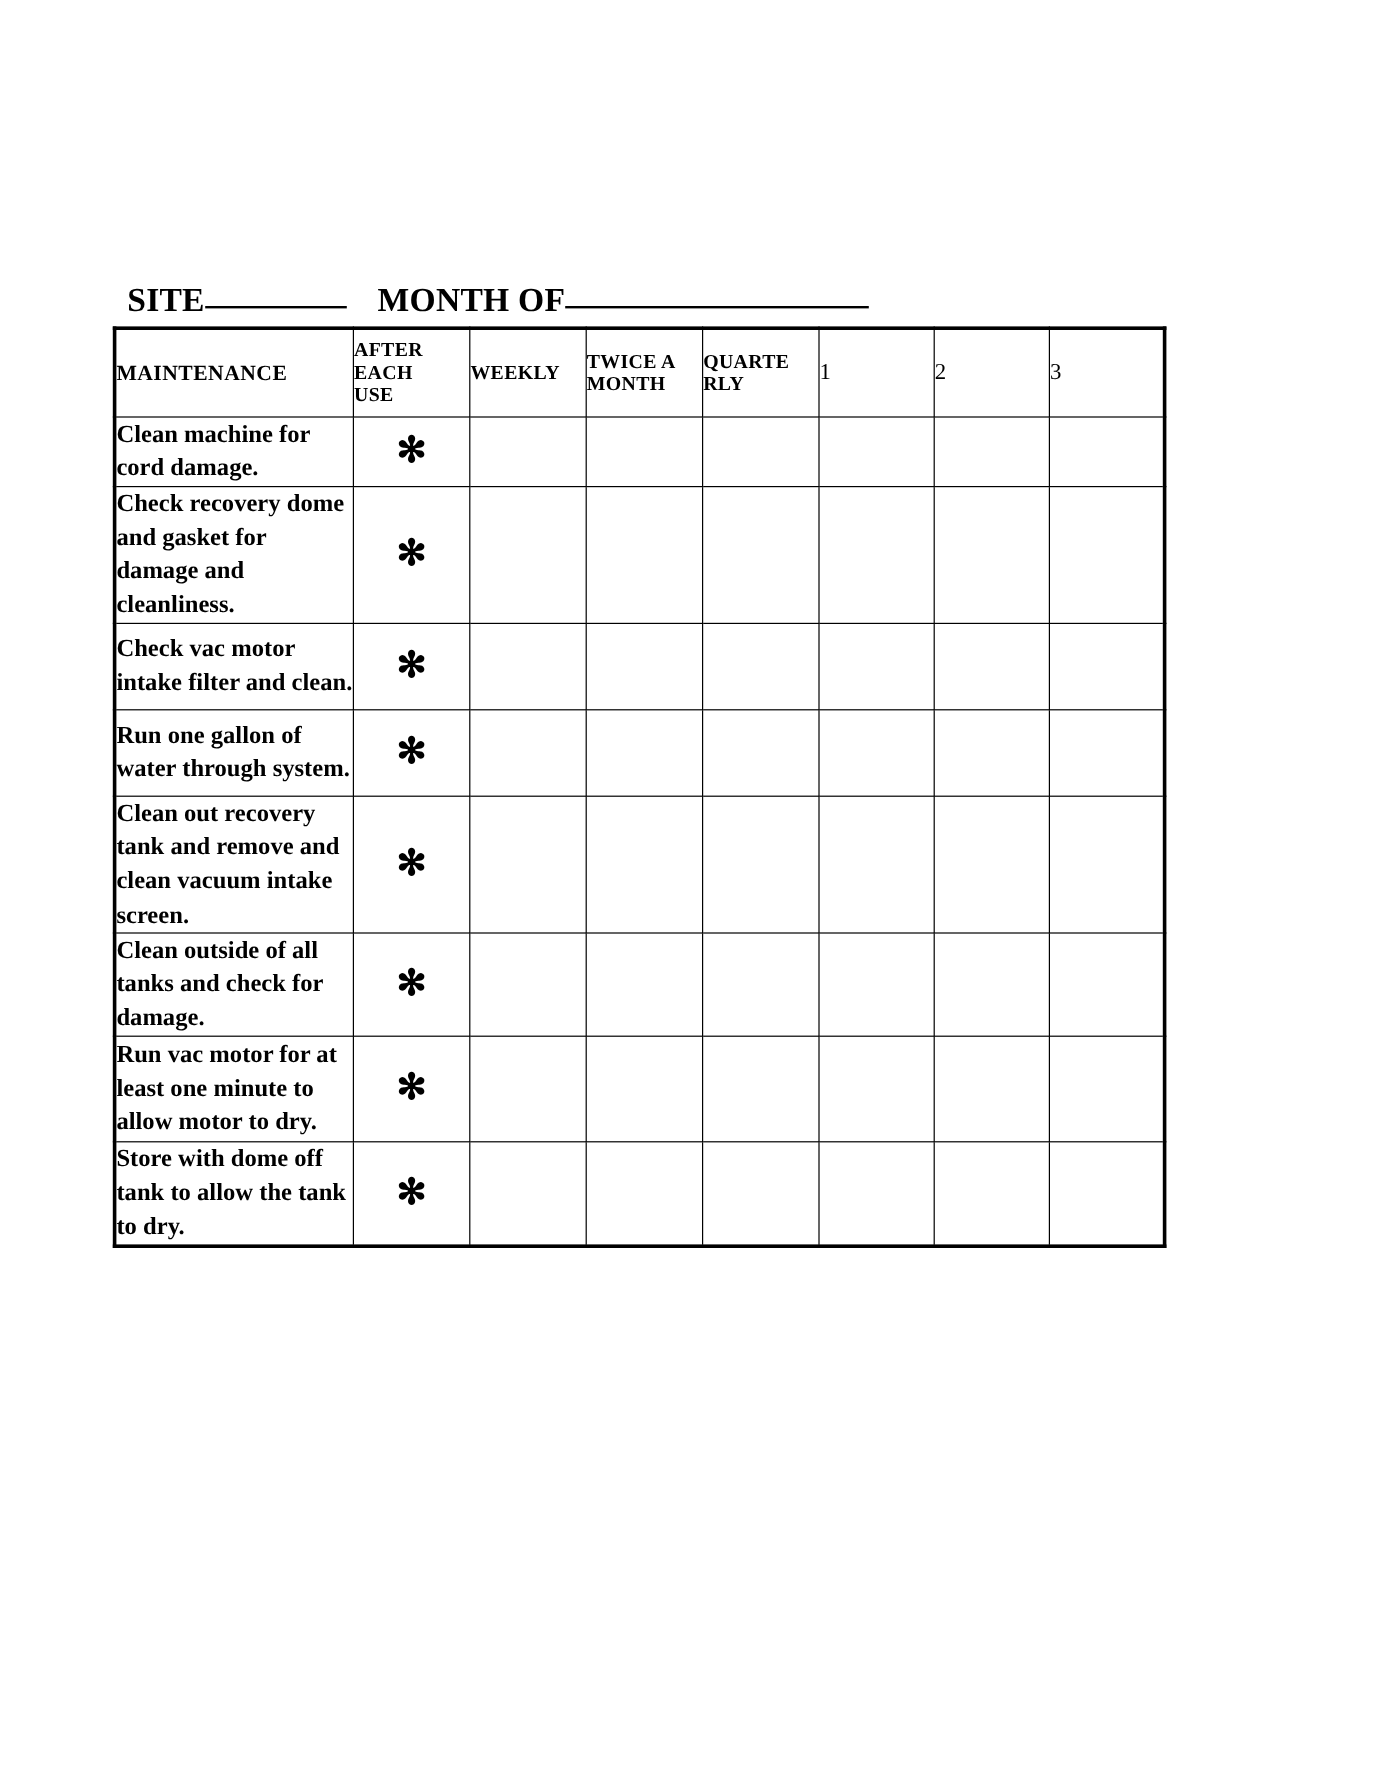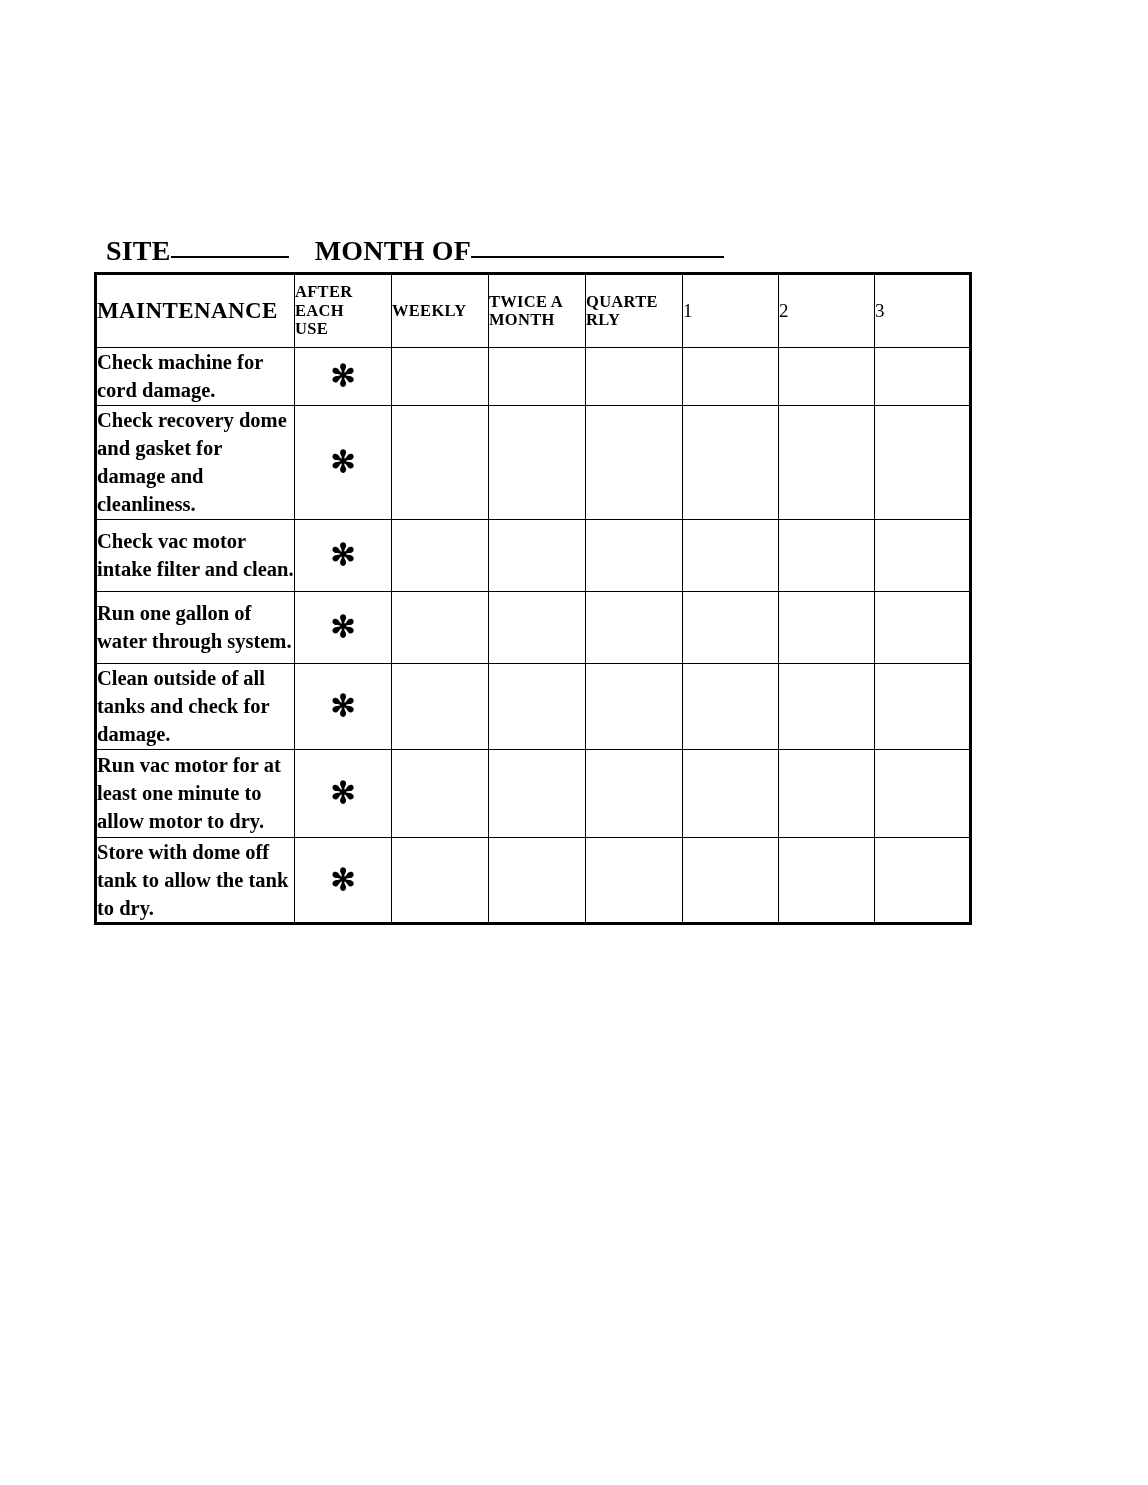--- a/index.html
+++ b/index.html
@@ -74,21 +74,21 @@
   thead tr { height: 74px; }
   thead th {
     text-align: left;
     font-weight: bold;
     font-size: 16.5px;
     line-height: 1.12;
     letter-spacing: 0.3px;
     border-bottom: 3px solid #000;
     padding: 2px 1px;
   }
-  thead th.h-maint { font-size: 23px; letter-spacing: 0.4px; }
+  thead th.h-maint { font-size: 18px; letter-spacing: 0.4px; }
   thead th.h-num {
     font-weight: normal;
     font-size: 19px;
     letter-spacing: 0;
   }
   
   thead th.sep-left, tbody td.sep-left {
     border-left: 3.5px solid #000;
   }
 
@@ -158,21 +158,21 @@
       <th class="h-num">
         <span>2</span>
       </th>
       <th class="h-num">
         <span>3</span>
       </th>
     </tr>
   </thead>
   <tbody id="table-body">
       <tr style="height: 57px;">
-        <td class="task-cell">Check machine for cord damage.</td>
+        <td class="task-cell">Clean machine for cord damage.</td>
         <td class="mark-cell"><span class="star">✻</span></td>
         <td class="blank-cell"></td>
         <td class="blank-cell"></td>
         <td class="blank-cell"></td>
         <td class="blank-cell sep-left"></td>
         <td class="blank-cell"></td>
         <td class="blank-cell"></td>
       </tr>
       <tr style="height: 88px;">
         <td class="task-cell">Check recovery dome and gasket for damage and cleanliness.</td>
@@ -197,20 +197,30 @@
       <tr style="height: 72px;">
         <td class="task-cell">Run one gallon of water through system.</td>
         <td class="mark-cell"><span class="star">✻</span></td>
         <td class="blank-cell"></td>
         <td class="blank-cell"></td>
         <td class="blank-cell"></td>
         <td class="blank-cell sep-left"></td>
         <td class="blank-cell"></td>
         <td class="blank-cell"></td>
       </tr>
+      <tr style="height: 100px;">
+        <td class="task-cell">Clean out recovery tank and remove and clean vacuum intake screen.</td>
+        <td class="mark-cell"><span class="star">✻</span></td>
+        <td class="blank-cell"></td>
+        <td class="blank-cell"></td>
+        <td class="blank-cell"></td>
+        <td class="blank-cell sep-left"></td>
+        <td class="blank-cell"></td>
+        <td class="blank-cell"></td>
+      </tr>
       <tr style="height: 72px;">
         <td class="task-cell">Clean outside of all tanks and check for damage.</td>
         <td class="mark-cell"><span class="star">✻</span></td>
         <td class="blank-cell"></td>
         <td class="blank-cell"></td>
         <td class="blank-cell"></td>
         <td class="blank-cell sep-left"></td>
         <td class="blank-cell"></td>
         <td class="blank-cell"></td>
       </tr>

